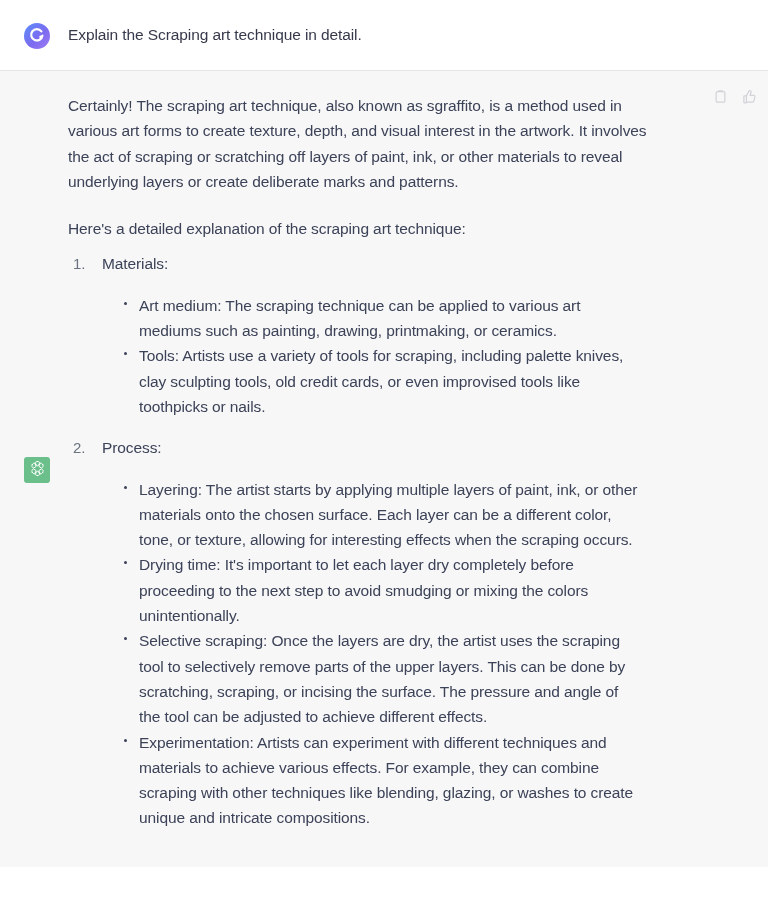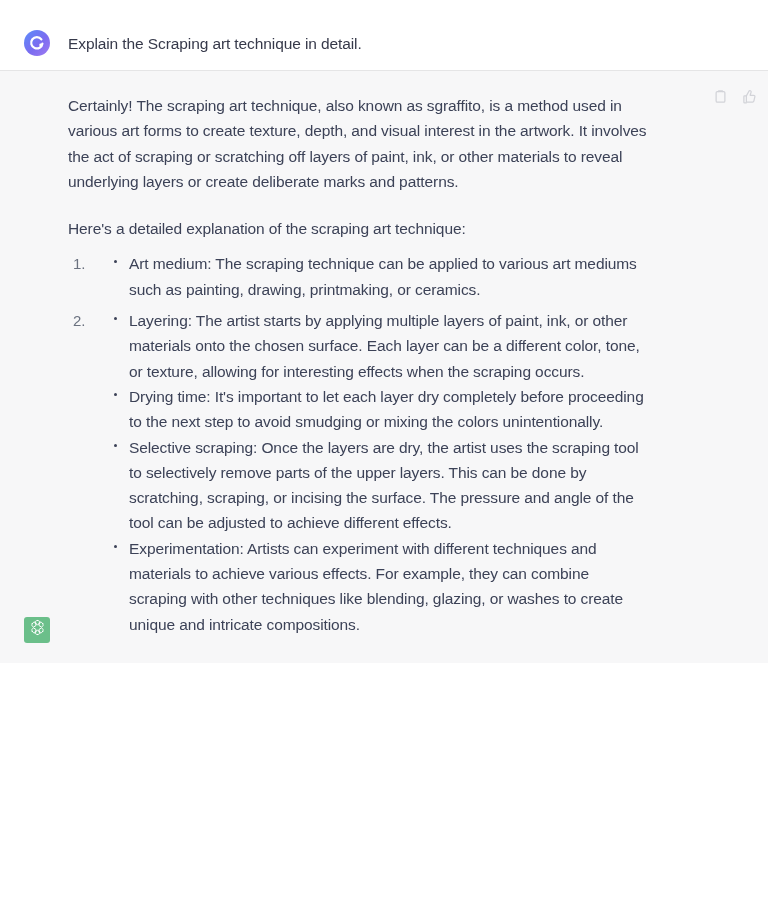--- a/index.html
+++ b/index.html
@@ -12,21 +12,21 @@
     height: 919px;
     overflow: hidden;
     font-family: "Liberation Sans", sans-serif;
     color: #343541;
   }
   .conversation {
     width: 768px;
   }
   .msg {
     display: flex;
-    align-items: flex-end;
+    align-items: center;
     position: relative;
     box-sizing: border-box;
   }
   .msg-user {
     background: #ffffff;
     padding: 14px 0 14px 0;
     border-bottom: 1px solid #e5e5e6;
     min-height: 71px;
   }
   .msg-assistant {
@@ -108,21 +108,21 @@
     position: absolute;
     left: 5px;
     top: 0;
     color: #6b7280;
     font-size: 15px;
   }
   .num-label {
     display: block;
   }
   ul.sub-list {
-    margin: 6px;
+    margin: 16px;
     padding: 0;
     list-style: none;
   }
   ul.sub-list > li {
     position: relative;
     padding-left: 21px;
     margin: 0;
   }
   ul.sub-list > li > .dot {
     position: absolute;
@@ -197,30 +197,36 @@
     <div class="body-col">
       <div class="prose">
 
         <p>Certainly! The scraping art technique, also known as sgraffito, is a method used in various art forms to create texture, depth, and visual interest in the artwork. It involves the act of scraping or scratching off layers of paint, ink, or other materials to reveal underlying layers or create deliberate marks and patterns.</p>
         <p class="last-para">Here's a detailed explanation of the scraping art technique:</p>
 
         <ol class="top-list">
 
           <li class="num-item">
             <span class="num-marker">1.</span>
+            <span class="num-label">Materials:</span>
             <ul class="sub-list">
               <li>
                 <span class="dot"></span>
                 <span>Art medium: The scraping technique can be applied to various art mediums such as painting, drawing, printmaking, or ceramics.</span>
+              </li>
+              <li>
+                <span class="dot"></span>
+                <span>Tools: Artists use a variety of tools for scraping, including palette knives, clay sculpting tools, old credit cards, or even improvised tools like toothpicks or nails.</span>
               </li>
             </ul>
           </li>
 
           <li class="num-item">
             <span class="num-marker">2.</span>
+            <span class="num-label">Process:</span>
             <ul class="sub-list">
               <li>
                 <span class="dot"></span>
                 <span>Layering: The artist starts by applying multiple layers of paint, ink, or other materials onto the chosen surface. Each layer can be a different color, tone, or texture, allowing for interesting effects when the scraping occurs.</span>
               </li>
               <li>
                 <span class="dot"></span>
                 <span>Drying time: It's important to let each layer dry completely before proceeding to the next step to avoid smudging or mixing the colors unintentionally.</span>
               </li>
               <li>

